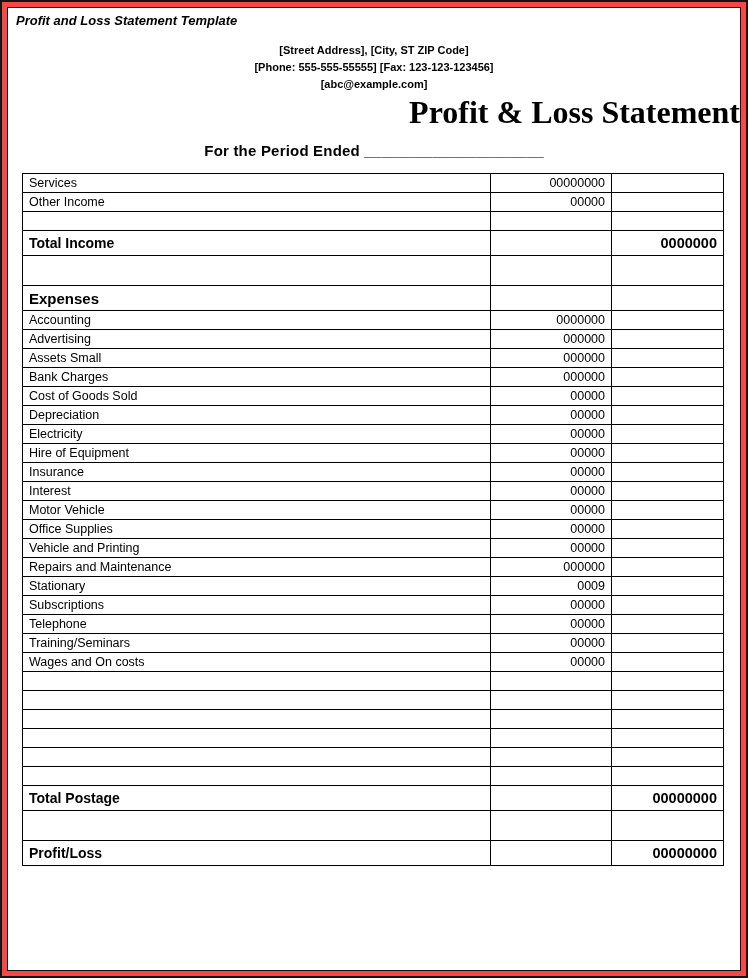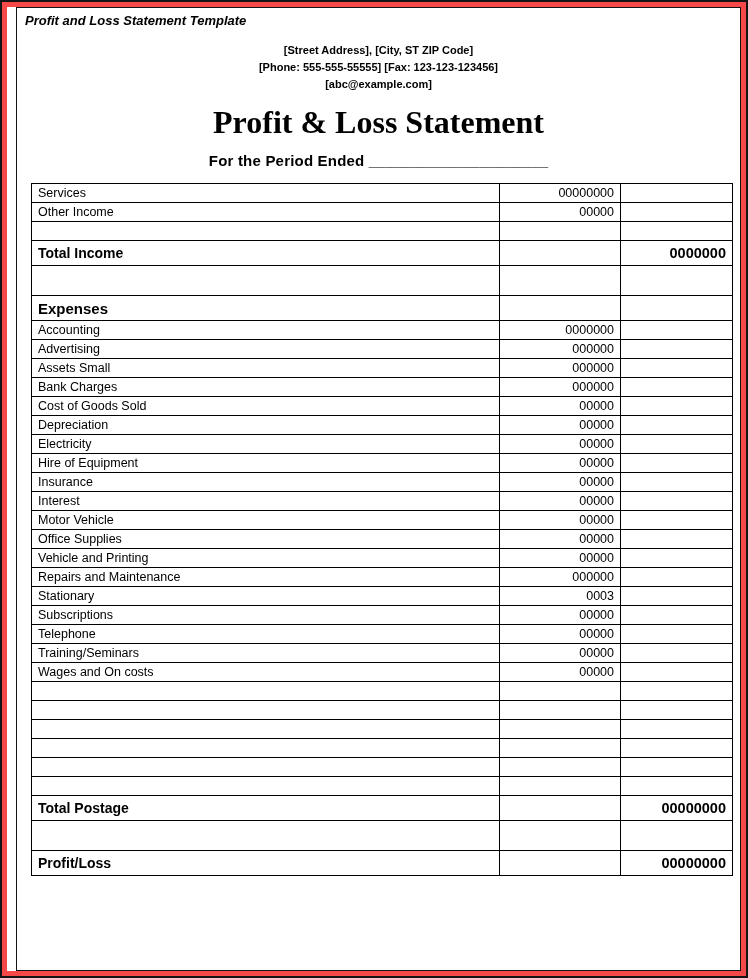--- a/index.html
+++ b/index.html
@@ -13,21 +13,20 @@
   }
   .frame-black-outer {
     width: 748px;
     height: 978px;
     border: 2px solid #141414;
   }
   .frame-red {
     width: 100%;
     height: 100%;
     border: 5px solid #f64848;
-    padding-left: 9px;
   }
   .frame-black-inner {
     width: 100%;
     height: 100%;
     border: 1px solid #141414;
     position: relative;
     overflow: hidden;
     background: #ffffff;
   }
   .template-label {
@@ -45,21 +44,22 @@
     font-size: 37px;
     line-height: 1.1;
   }
   .contact-block { margin-top: 8px; }
   .contact-line { font-size: 11px; font-weight: bold; line-height: 17px; }
   .statement-title {
     font-family: "Liberation Serif", serif;
     font-weight: bold;
     font-size: 32px;
     line-height: 1.1;
-    margin-top: 12px;
+    margin-top: 2px;
+    text-align: right;
   }
   .period-line {
     font-size: 15px;
     font-weight: bold;
     margin-top: 12px;
     letter-spacing: 0.2px;
   }
   table.pl {
     border-collapse: collapse;
     table-layout: fixed;
@@ -205,21 +205,21 @@
               <td class="c-amount">00000</td>
               <td class="c-total"></td>
             </tr>
             <tr class="row-item">
               <td class="c-label">Repairs and Maintenance</td>
               <td class="c-amount">000000</td>
               <td class="c-total"></td>
             </tr>
             <tr class="row-item">
               <td class="c-label">Stationary</td>
-              <td class="c-amount">0003</td>
+              <td class="c-amount">0009</td>
               <td class="c-total"></td>
             </tr>
             <tr class="row-item">
               <td class="c-label">Subscriptions</td>
               <td class="c-amount">00000</td>
               <td class="c-total"></td>
             </tr>
             <tr class="row-item">
               <td class="c-label">Telephone</td>
               <td class="c-amount">00000</td>

